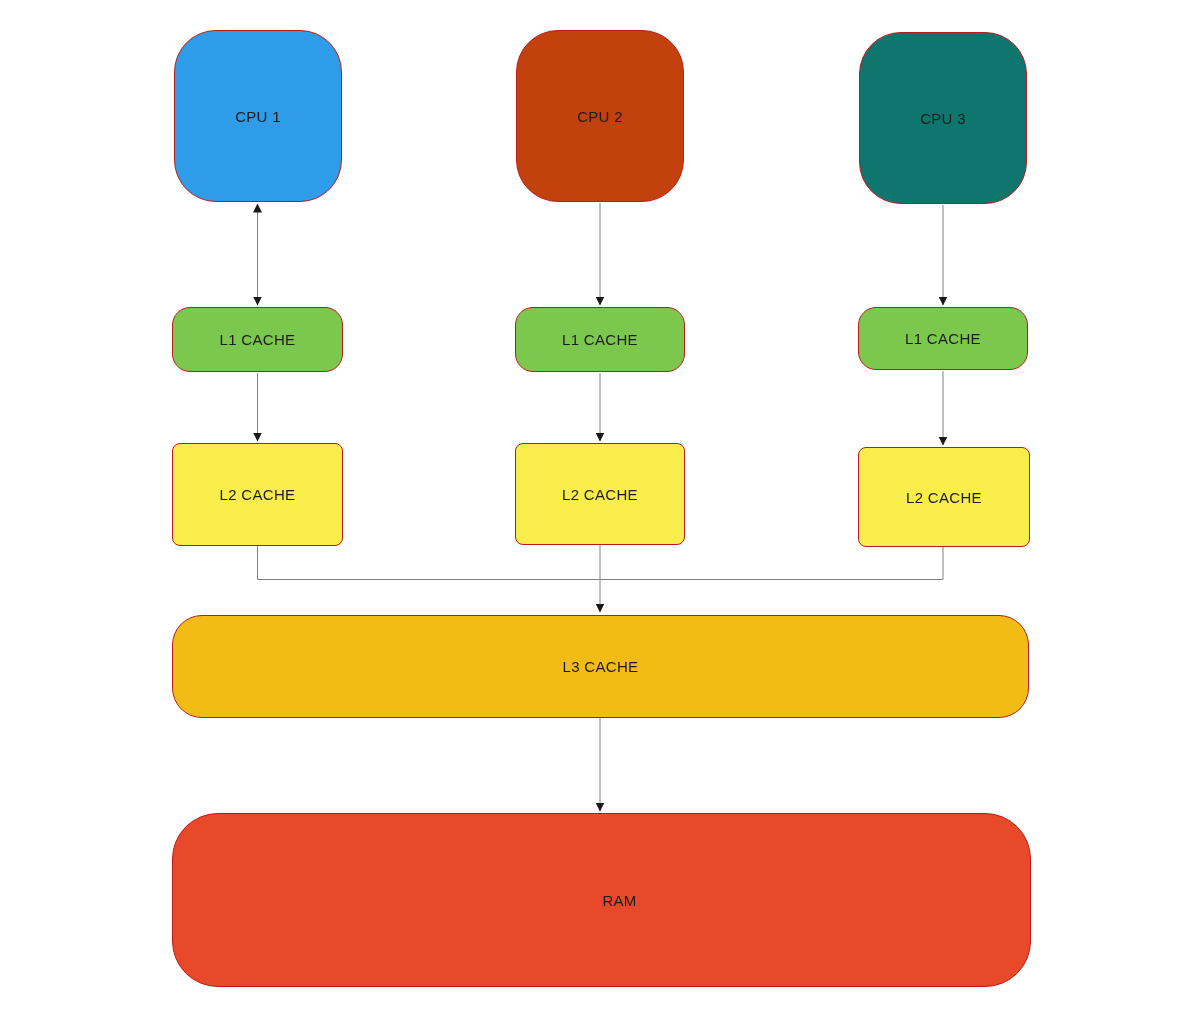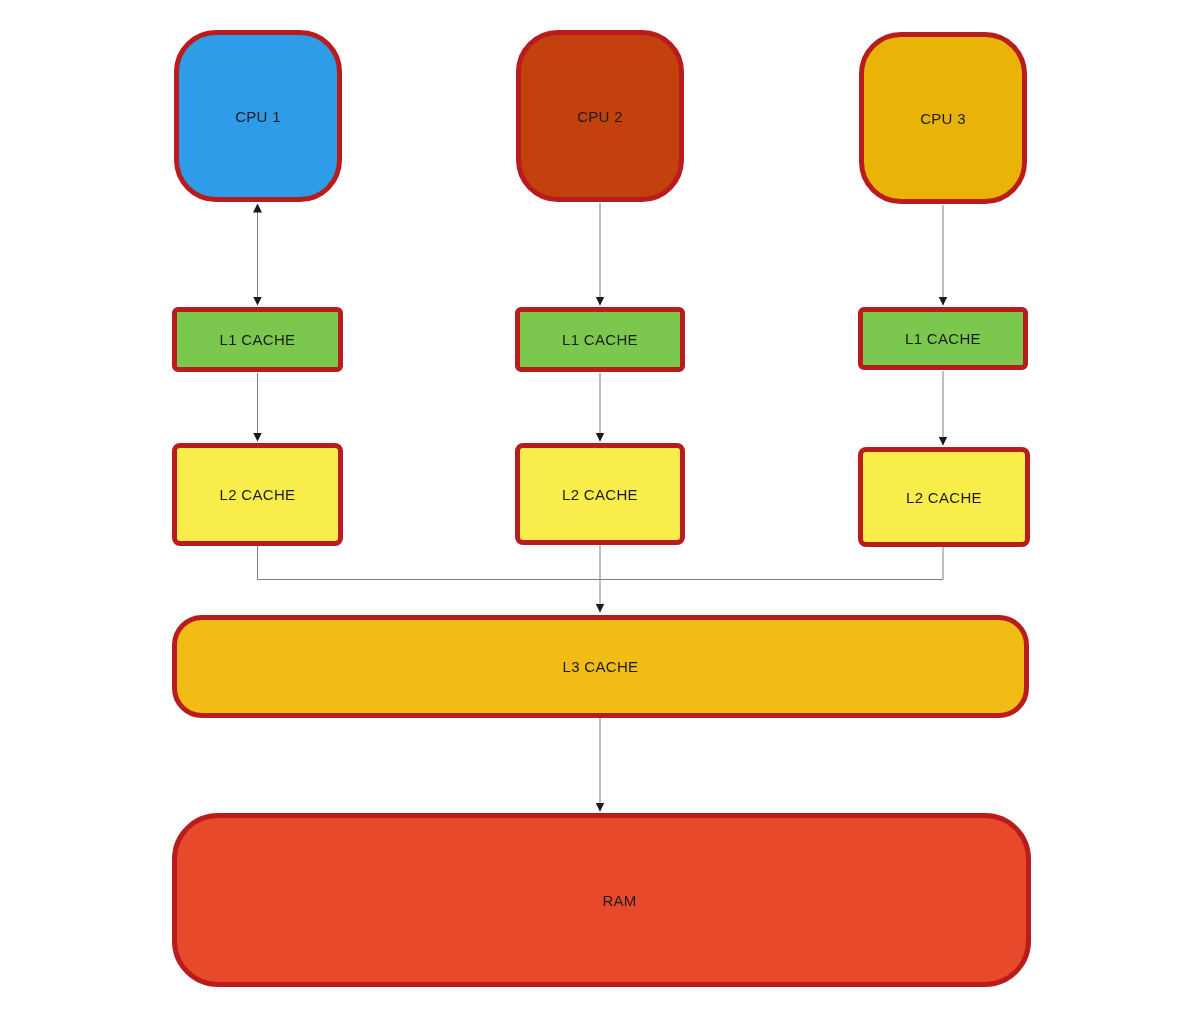--- a/index.html
+++ b/index.html
@@ -17,31 +17,31 @@
   }
   .connectors {
     position: absolute;
     left: 0;
     top: 0;
     pointer-events: none;
   }
   .node {
     position: absolute;
     box-sizing: border-box;
-    border: 5px solid #b91c1c;
+    border: 1px solid #b91c1c;
     display: flex;
     align-items: center;
     justify-content: center;
     font-size: 15px;
     color: #1c1c1c;
     letter-spacing: 0.3px;
     text-align: center;
   }
   .cpu  { border-radius: 42px; }
-  .l1   { border-radius: 6px; }
+  .l1   { border-radius: 18px; }
   .l2   { border-radius: 8px; }
   .l3   { border-radius: 30px; text-align: center; }
   .ram  { border-radius: 46px; }
 
   .n-cpu1 { left: 174px; top: 30px;  width: 168px; height: 172px; }
   .n-cpu2 { left: 516px; top: 30px;  width: 168px; height: 172px; }
   .n-cpu3 { left: 859px; top: 32px;  width: 168px; height: 172px; }
 
   .n-l1-1 { left: 172px; top: 307px; width: 171px; height: 65px; }
   .n-l1-2 { left: 515px; top: 307px; width: 170px; height: 65px; }
@@ -88,21 +88,21 @@
   </svg>
 
   <div class="node cpu n-cpu1" style="background-color: rgb(46, 156, 232);">
     <span>CPU 1</span>
   </div>
 
   <div class="node cpu n-cpu2" style="background-color: #c2410c;">
     <span>CPU 2</span>
   </div>
 
-  <div class="node cpu n-cpu3" style="background-color: #eab308;">
+  <div class="node cpu n-cpu3" style="background-color: #0f766e;">
     <span>CPU 3</span>
   </div>
 
   <div class="node l1 n-l1-1" style="background-color: rgb(124, 200, 79);">
     <span>L1 CACHE</span>
   </div>
 
   <div class="node l1 n-l1-2" style="background-color: rgb(124, 200, 79);">
     <span>L1 CACHE</span>
   </div>

